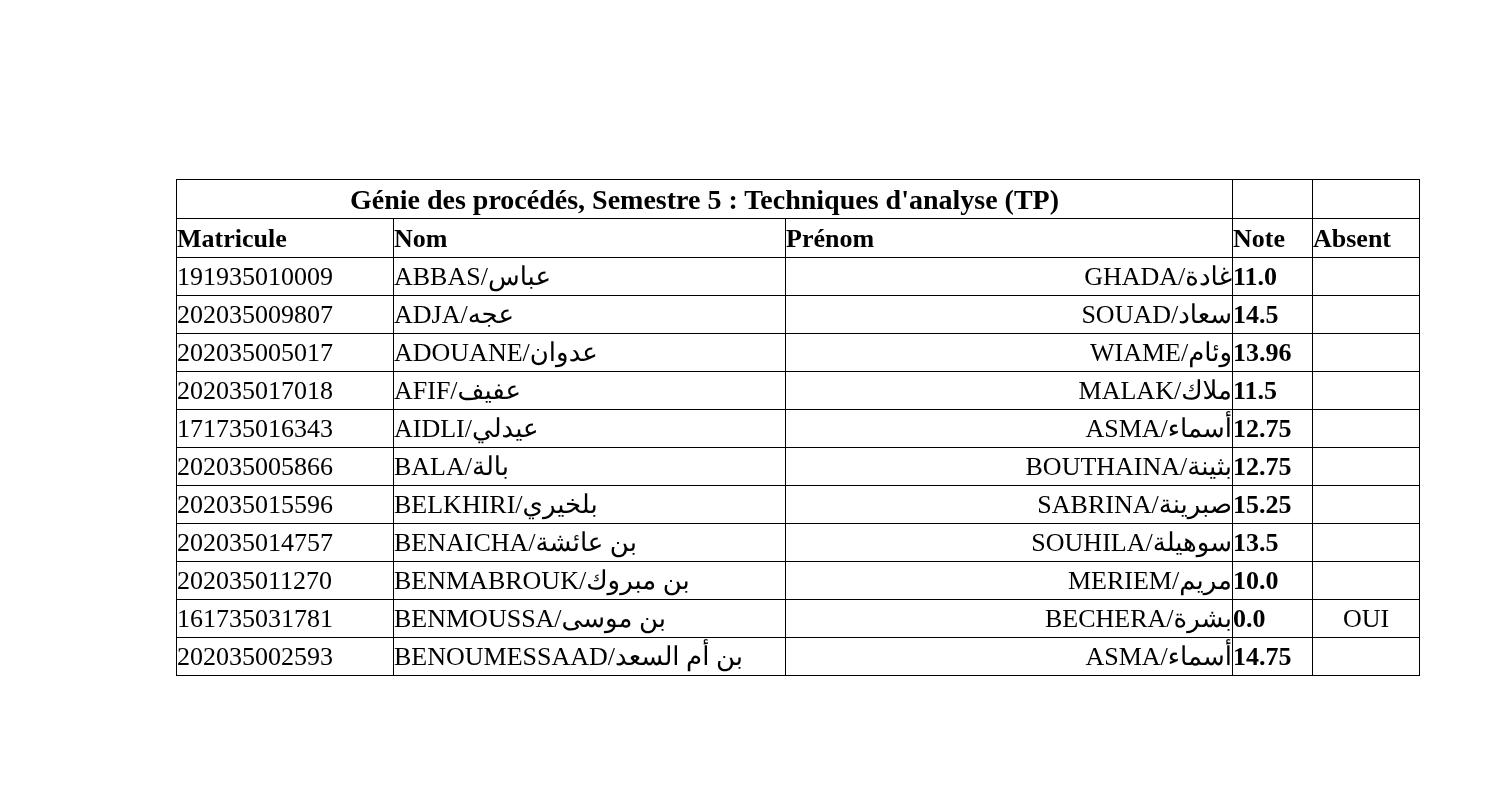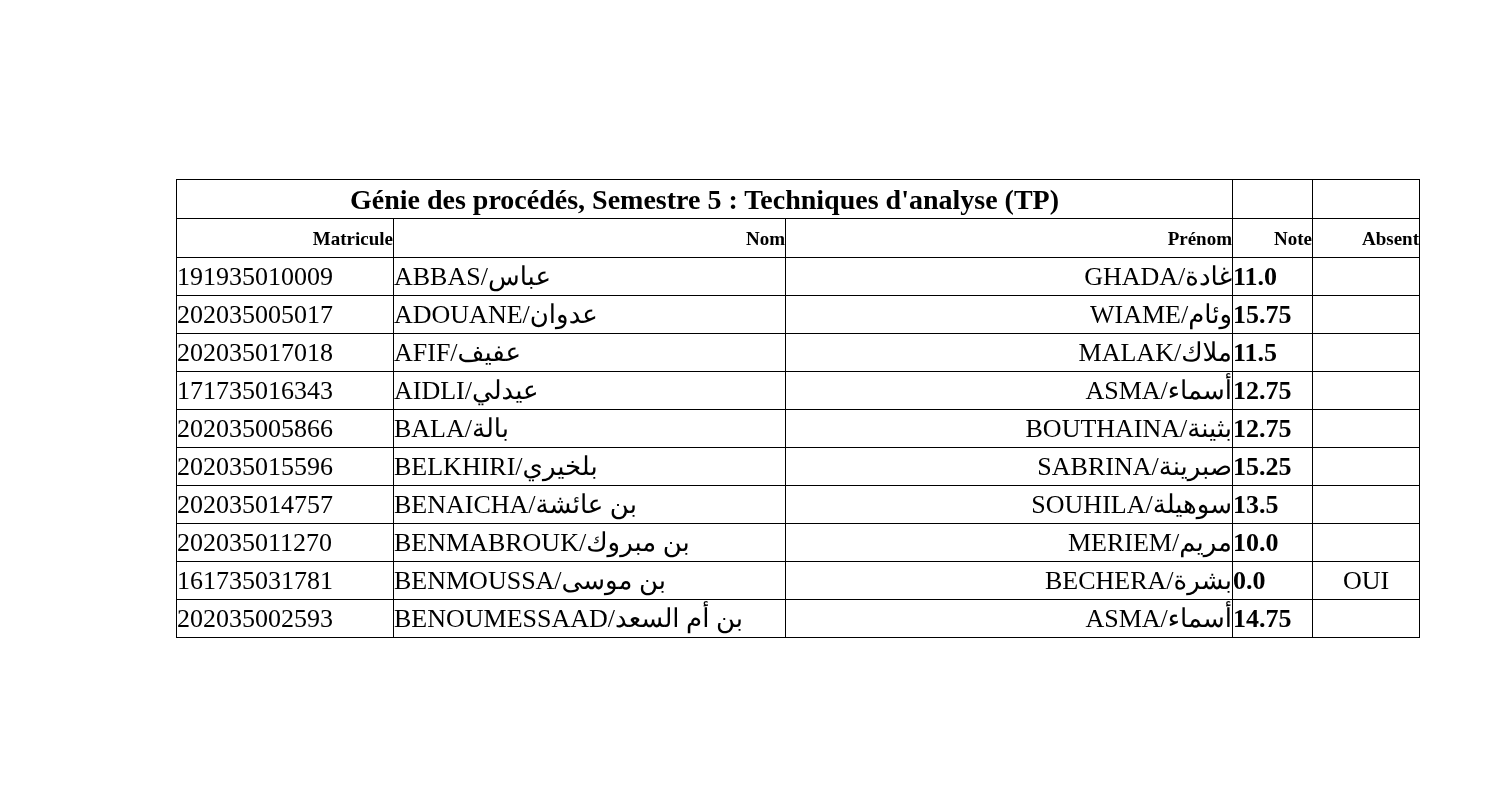--- a/index.html
+++ b/index.html
@@ -41,22 +41,22 @@
       vertical-align: middle;
     }
     table.grades tr.title-row td {
       height: 38px;
       font-weight: bold;
       font-size: 28px;
       text-align: center;
     }
     table.grades tr.header-row th {
       font-weight: bold;
-      font-size: 19px;
-      text-align: right;
+      font-size: 26px;
+      text-align: left;
       height: 38px;
     }
     col.c-mat { width: 217px; }
     col.c-nom { width: 392px; }
     col.c-pre { width: 447px; }
     col.c-note { width: 80px; }
     col.c-abs { width: 107px; }
     td.mat { padding-left: 15px; text-align: left; }
     td.nom { padding-left: 8px; text-align: left; }
     td.pre { padding-left: 8px; text-align: right; }
@@ -89,24 +89,31 @@
         <th>Absent</th>
       </tr>
     <tr>
           <td class="mat">191935010009</td>
           <td class="nom">ABBAS/عباس</td>
           <td class="pre">GHADA/غادة</td>
           <td class="note">11.0</td>
           <td class="abs"></td>
         </tr>
         <tr>
+          <td class="mat">202035009807</td>
+          <td class="nom">ADJA/عجه</td>
+          <td class="pre">SOUAD/سعاد</td>
+          <td class="note">14.5</td>
+          <td class="abs"></td>
+        </tr>
+        <tr>
           <td class="mat">202035005017</td>
           <td class="nom">ADOUANE/عدوان</td>
           <td class="pre">WIAME/وئام</td>
-          <td class="note">15.75</td>
+          <td class="note">13.96</td>
           <td class="abs"></td>
         </tr>
         <tr>
           <td class="mat">202035017018</td>
           <td class="nom"> AFIF/عفيف</td>
           <td class="pre">MALAK/ملاك</td>
           <td class="note">11.5</td>
           <td class="abs"></td>
         </tr>
         <tr>

